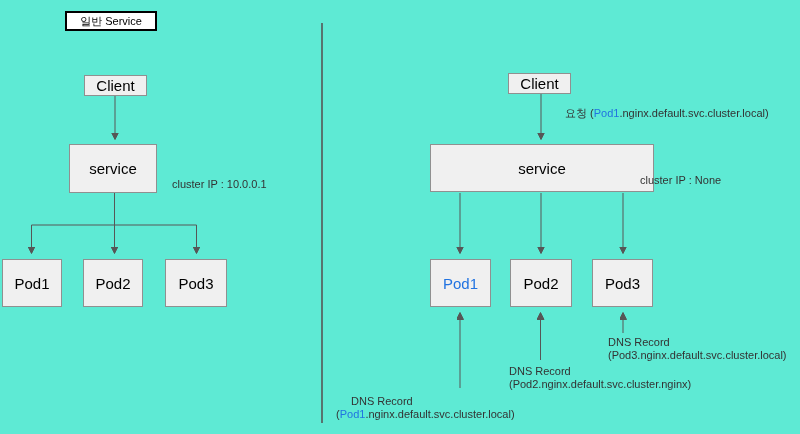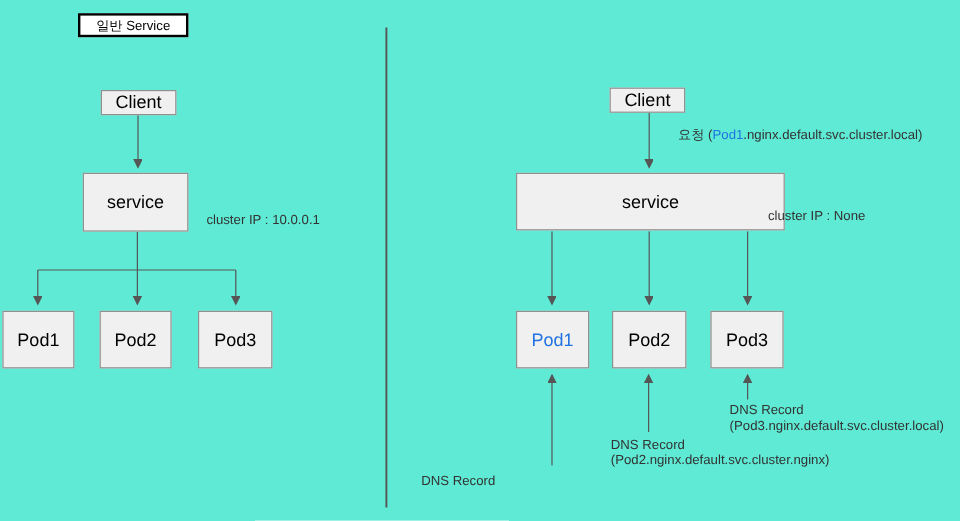--- a/index.html
+++ b/index.html
@@ -111,15 +111,18 @@
     <div>(Pod3.nginx.default.svc.cluster.local)</div>
   </div>
 
   <div class="lbl" style="left:509px;top:365px;">
     <div>DNS Record</div>
     <div>(Pod2.nginx.default.svc.cluster.nginx)</div>
   </div>
 
   <div class="lbl" style="left:336px;top:395px;">
     <div class="dns1-title">DNS Record</div>
+    <div>
+      <span>(</span><span class="blue">Pod1</span><span>.nginx.default.svc.cluster.local)</span>
+    </div>
   </div>
 
 </div>
 
 </body></html>

